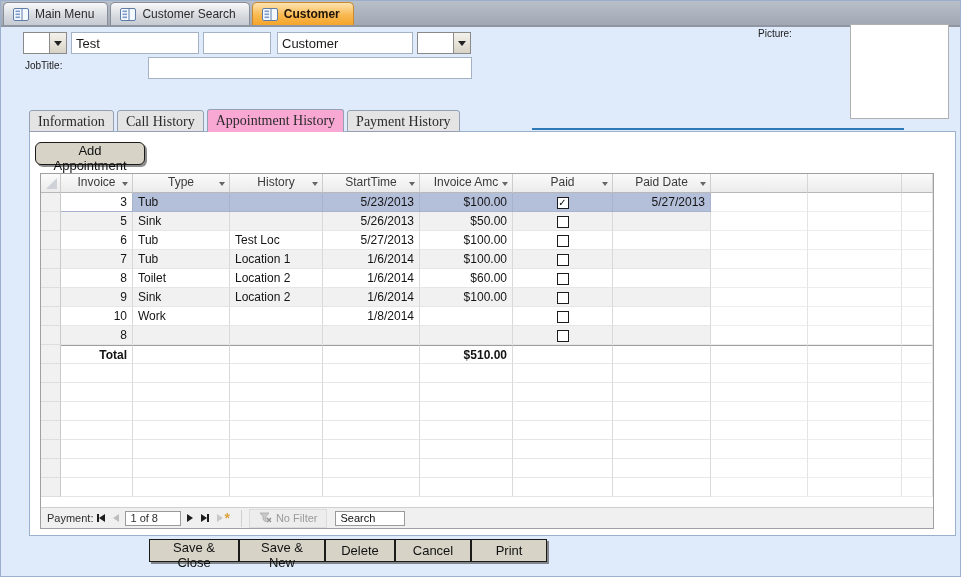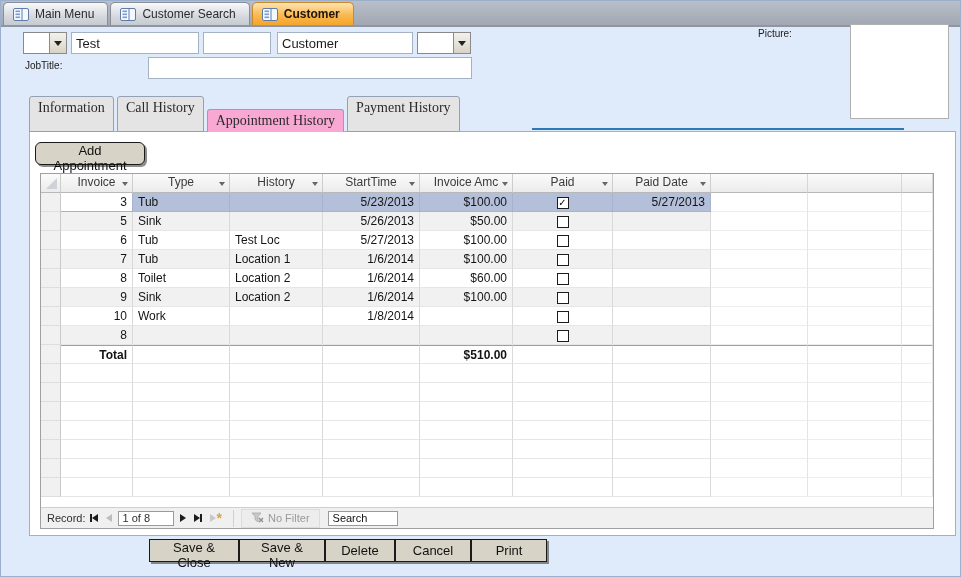--- a/index.html
+++ b/index.html
@@ -36,21 +36,21 @@
               border-right:4px solid transparent; border-top:5px solid #222; }
   .flabel { position:absolute; font-size:10px; color:#1a1a1a; }
   .picture-box { position:absolute; left:849px; top:23px; width:99px; height:95px;
                  background:#fff; border:1px solid #b0b0b0; }
   .divider { position:absolute; left:531px; top:127px; width:372px; height:2px;
              background:#2b7ab5; }
 
   
   .subtabs { position:absolute; left:28px; top:108px; height:23px; display:flex;
              align-items:flex-end; z-index:3; }
-  .subtab { height:36px; padding:0 8px; margin-right:3px; line-height:21px;
+  .subtab { height:22px; padding:0 8px; margin-right:3px; line-height:21px;
             border:1px solid #94a0b4; background:#e4e4e5;
             border-radius:3px 3px 0 0;
             font-family:"Liberation Serif","DejaVu Serif",serif;
             font-size:14px; color:#2a2a2a; cursor:default; }
   .subtab.active { height:23px; line-height:22px; background:#f9a8d4; border-bottom:none; }
 
   .tabpage { position:absolute; left:28px; top:130px; width:927px; height:405px;
              background:#fff; border:1px solid #9ab0cc; z-index:1; }
 
   
@@ -434,21 +434,21 @@
                 <td class="cell"></td>
                 <td class="cell"></td>
                 <td class="cell phantom"></td>
                 <td class="cell phantom"></td>
                 <td class="cell phantom"></td>
               </tr>
             </tbody>
           </table>
       </div>
       <div class="navbar">
-        <span>Record:</span>
+        <span>Payment:</span>
         <span class="navbtn">
             <span class="vbar"></span>
             <span class="tl"></span>
           </span>
         <span class="navbtn">
             <span class="tl gray"></span>
           </span>
         <span class="posbox">1 of 8</span>
         <span class="navbtn">
             <span class="tr"></span>

